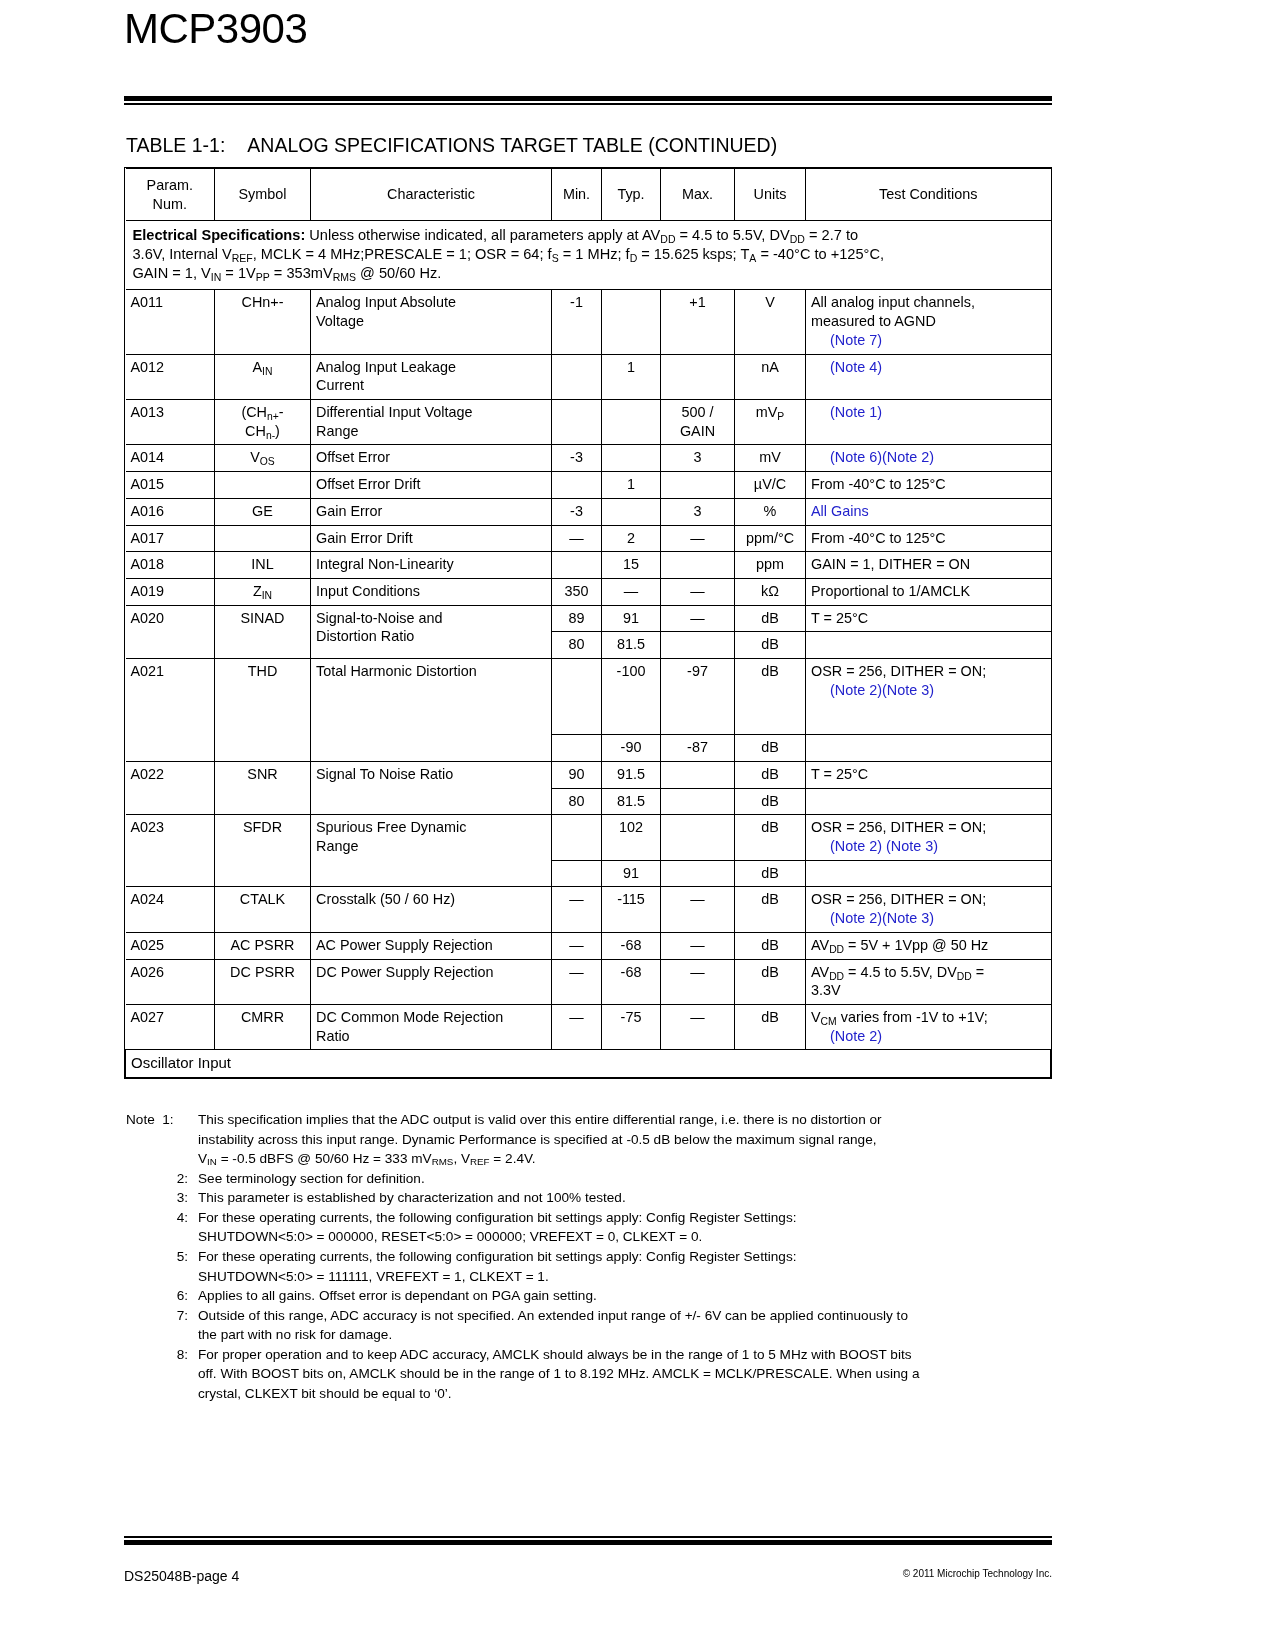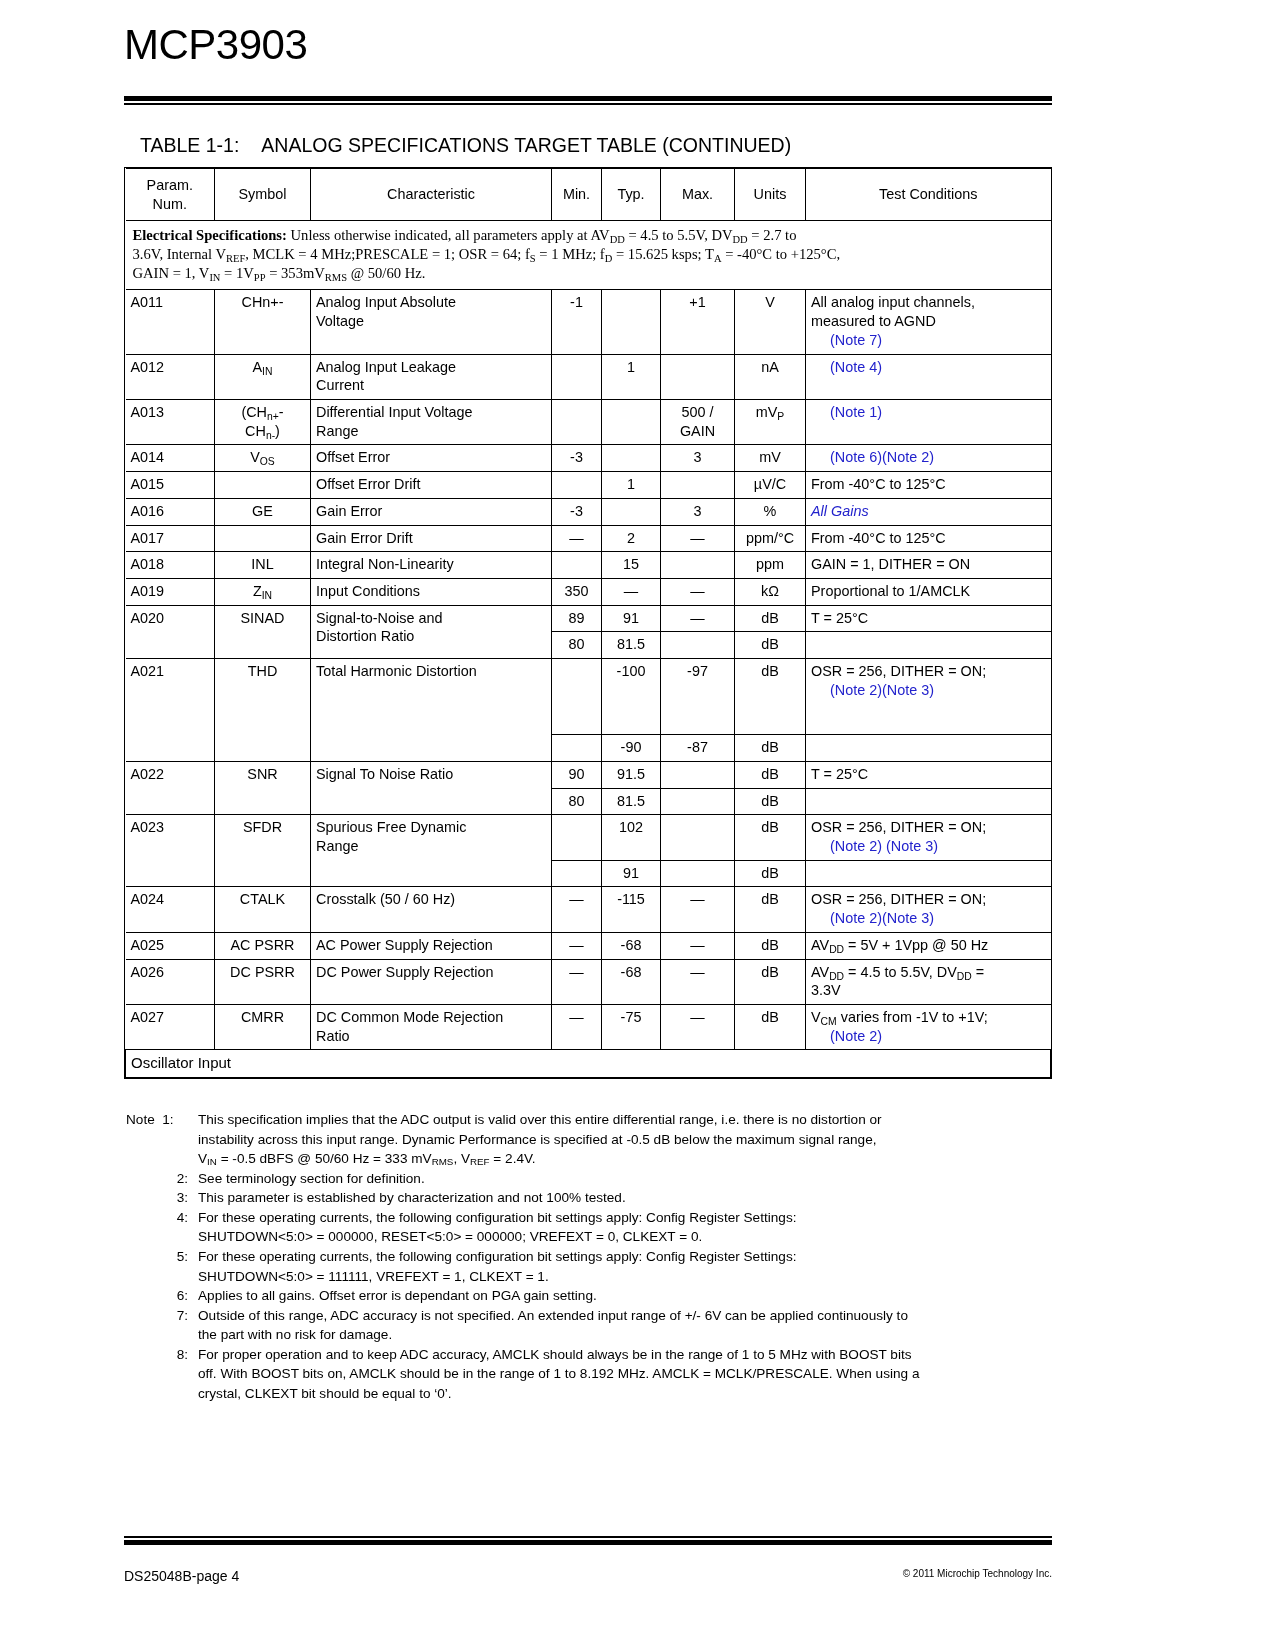--- a/index.html
+++ b/index.html
@@ -12,38 +12,38 @@
     font-family: "Liberation Sans", sans-serif;
     color: #000000;
     position: relative;
     overflow: hidden;
   }
   .page { position: absolute; left: 0; top: 0; width: 1275px; height: 1650px; }
 
   
   .doc-title {
     position: absolute;
-    left: 124px; top: 24px;
+    left: 124px; top: 8px;
     font-size: 42px;
     font-weight: normal;
     letter-spacing: -0.5px;
     line-height: 1;
   }
   .rule-top {
     position: absolute;
     left: 124px; top: 96px; width: 928px;
   }
   .rule-top .thick { height: 5px; background: #000; }
   .rule-top .gap   { height: 2px; background: #fff; }
   .rule-top .thin  { height: 2px; background: #000; }
 
   
   .table-caption {
     position: absolute;
-    left: 140px; top: 134px;
+    left: 126px; top: 134px;
     font-size: 19.5px;
     white-space: nowrap;
   }
   .table-caption .cap-label { }
   .table-caption .cap-text { margin-left: 22px; }
 
   
   .spec-wrap {
     position: absolute;
     left: 124px; top: 167px; width: 928px;
@@ -58,36 +58,36 @@
   table.spec td, table.spec th {
     border: 1px solid #000;
     padding: 3px 5px 4px 5px;
     vertical-align: top;
     font-weight: normal;
     text-align: left;
     line-height: 1.30;
   }
   table.spec td.nb-l { border-left: none; }
   table.spec td.nb-r { border-right: none; }
-  table.spec tr.first-row td { border-top: none; font-family: Liberation Serif, serif; }
+  table.spec tr.first-row td { border-top: none; }
 
   .cond-banner {
     font-size: 14.6px;
     line-height: 1.42;
     padding: 5px 6px 6px 7px !important;
     border-left: none !important;
     border-right: none !important;
     border-top: none !important;
   }
   thead td { text-align: center !important; vertical-align: middle !important; }
   thead td.hdr { padding-top: 7px; padding-bottom: 7px; }
 
   .c { text-align: center !important; }
   .note-link { color: #2222cc; margin-left: 19px; }
-  .allgains { color: #2222cc; font-style: italic; }
+  .allgains { color: #2222cc; }
 
   sub { font-size: 0.72em; vertical-align: -0.25em; line-height: 0; }
 
   td.osc { border-left: none; border-right: none; font-size: 15px; padding: 5px 7px 6px 7px; }
 
   
   .notes {
     position: absolute;
     left: 124px; top: 1110px; width: 945px;
     font-size: 13.6px;

